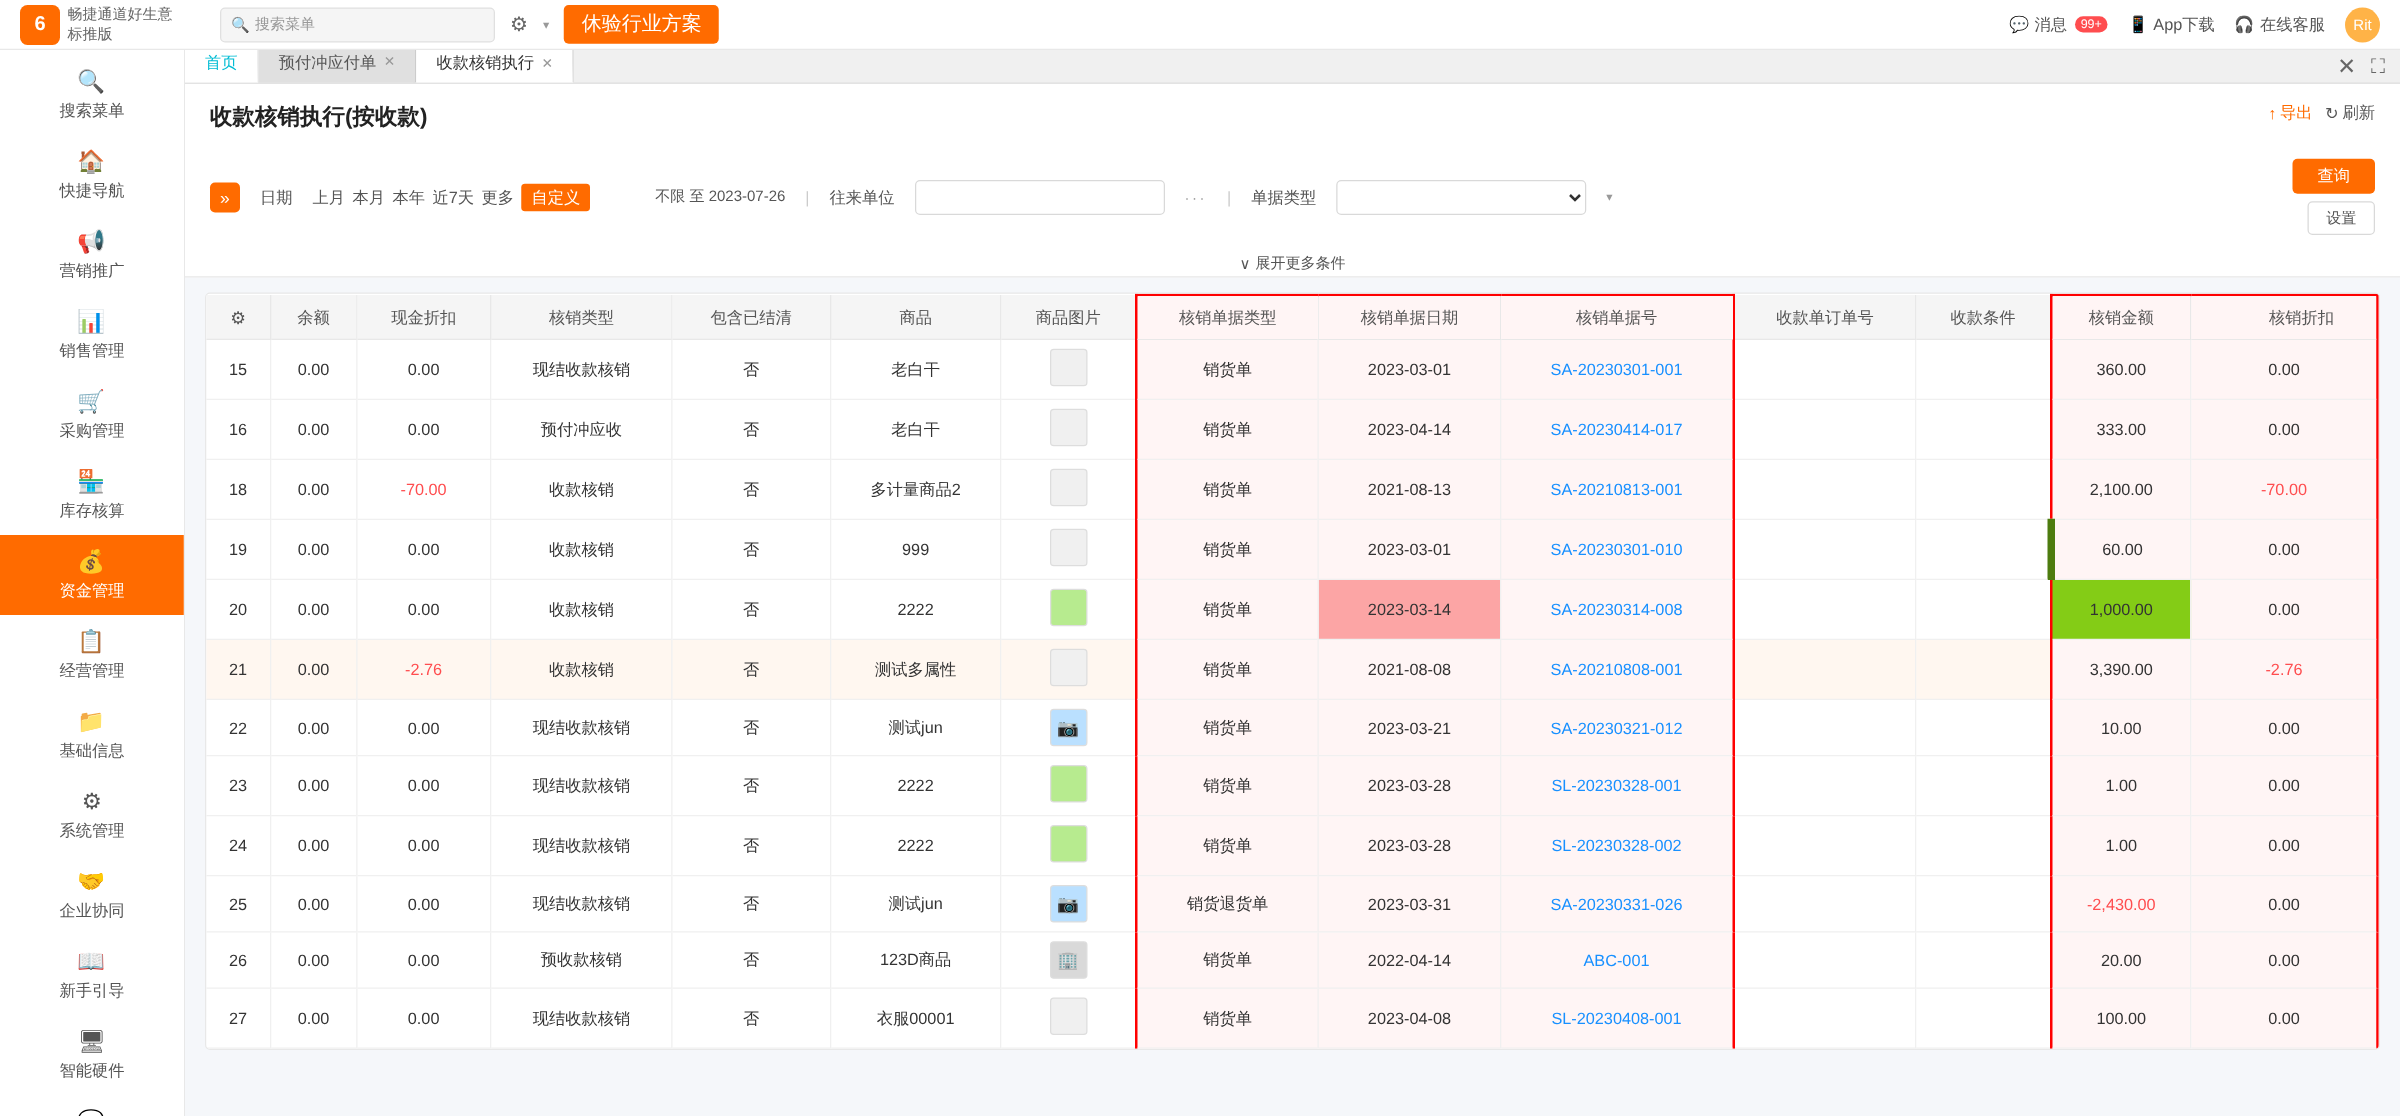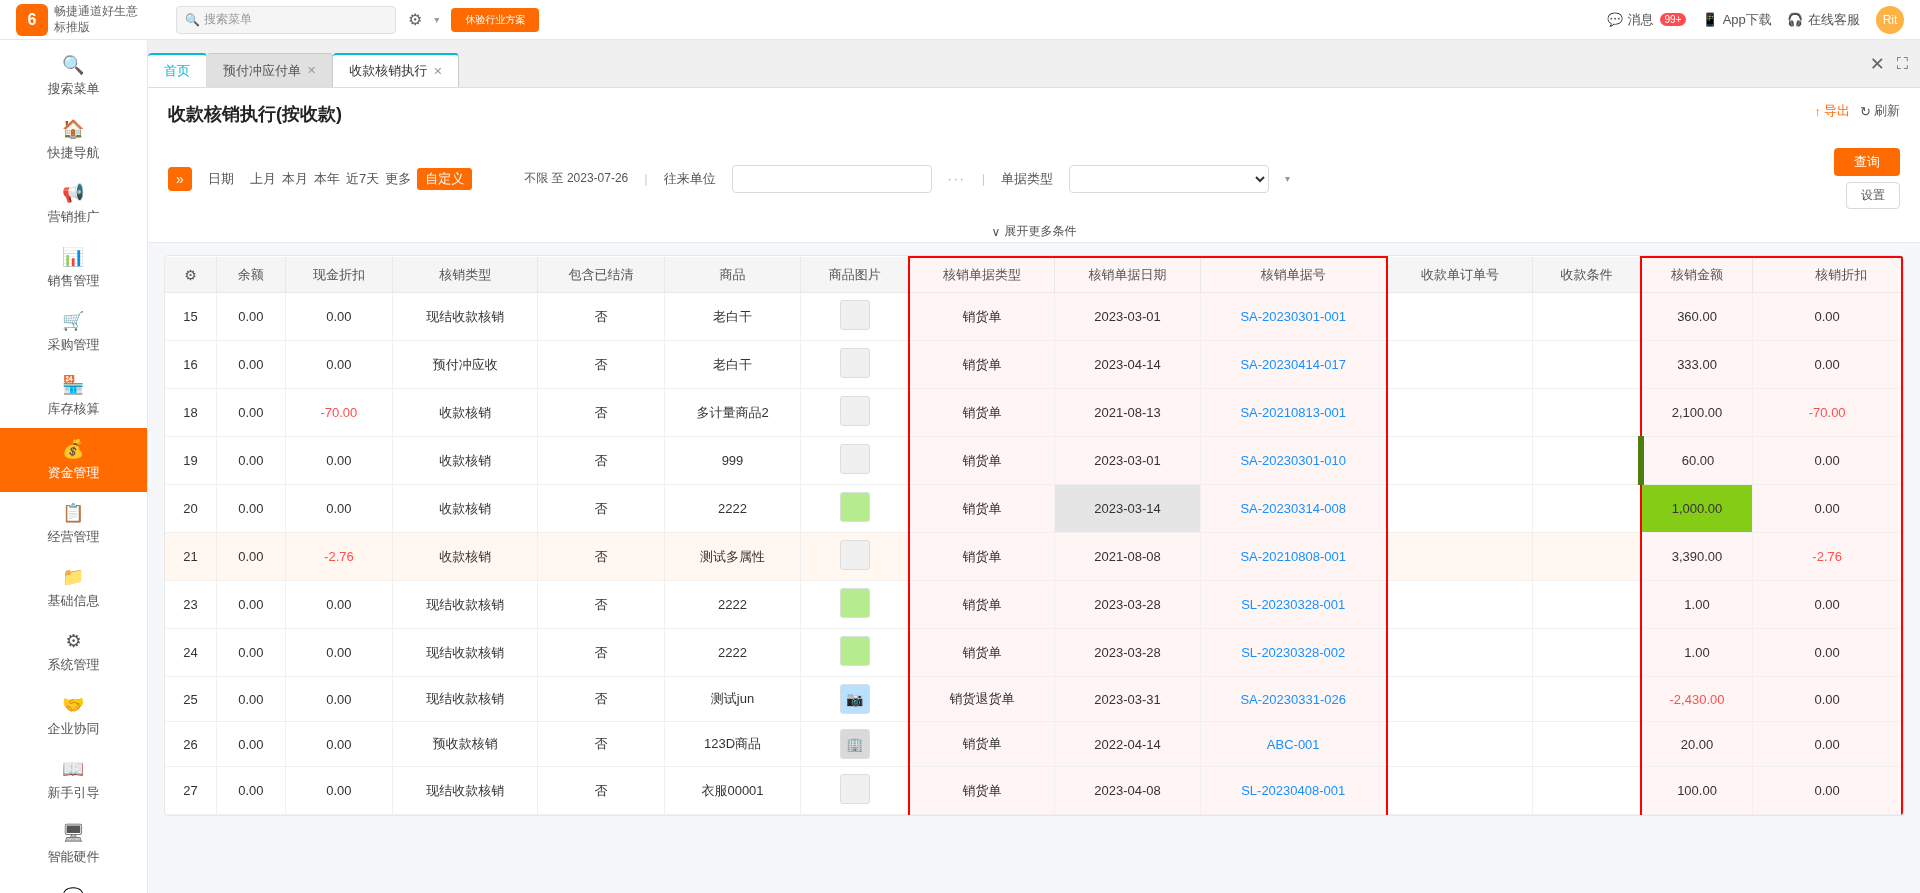--- a/index.html
+++ b/index.html
@@ -41,21 +41,21 @@
       max-width: 220px;
       color: #999;
       font-size: 12px;
     }
     .topbar-btn-industry {
       background: #ff6b00;
       color: white;
       border: none;
       border-radius: 4px;
       padding: 5px 14px;
-      font-size: 10px;
+      font-size: 16px;
       cursor: pointer;
     }
     .topbar-right {
       margin-left: auto;
       display: flex;
       align-items: center;
       gap: 16px;
       font-size: 13px;
       color: #555;
     }
@@ -116,21 +116,21 @@
     
     .content-area {
       flex: 1;
       display: flex;
       flex-direction: column;
       overflow: hidden;
     }
 
     
     .tabbar {
-      height: 48px;
+      height: 27px;
       background: #f0f0f0;
       display: flex;
       align-items: flex-end;
       padding: 0 0 0 0;
       border-bottom: 1px solid #ddd;
       position: relative;
     }
     .tabbar-tab {
       height: 34px;
       padding: 0 16px;
@@ -647,21 +647,21 @@
   </tr>
                 <tr>
     <td>20</td>
     <td>0.00</td>
     <td class="">0.00</td>
     <td>收款核销</td>
     <td>否</td>
     <td>2222</td>
     <td><div class="img-placeholder" style="background:#b7eb8f;"></div></td>
     <td style="border-left:2px solid red;background:#fff5f5;">销货单</td>
-    <td style="background:#e5e5e5;">2023-03-14</td>
+    <td style="background:#fca5a5;">2023-03-14</td>
     <td style="border-right:2px solid red;background:#fff5f5;"><a class="text-link">SA-20230314-008</a></td>
     <td></td>
     <td></td>
     <td class="" style="border-left:2px solid red;background:#84cc16;">1,000.00</td>
     <td class="" style="border-right:2px solid red;background:#fff5f5;">0.00</td>
   </tr>
                 <tr class="highlighted">
     <td>21</td>
     <td>0.00</td>
     <td class="text-red">-2.76</td>
@@ -669,20 +669,36 @@
     <td>否</td>
     <td>测试多属性</td>
     <td><div class="img-placeholder" style="background:#f0f0f0;"></div></td>
     <td style="border-left:2px solid red;background:#fff5f5;">销货单</td>
     <td style="background:#fff5f5;">2021-08-08</td>
     <td style="border-right:2px solid red;background:#fff5f5;"><a class="text-link">SA-20210808-001</a></td>
     <td></td>
     <td></td>
     <td class="" style="border-left:2px solid red;background:#fff5f5;">3,390.00</td>
     <td class="text-red" style="border-right:2px solid red;background:#fff5f5;">-2.76</td>
+  </tr>
+                <tr>
+    <td>22</td>
+    <td>0.00</td>
+    <td class="">0.00</td>
+    <td>现结收款核销</td>
+    <td>否</td>
+    <td>测试jun</td>
+    <td><div class="img-placeholder" style="background:#bae0ff;">📷</div></td>
+    <td style="border-left:2px solid red;background:#fff5f5;">销货单</td>
+    <td style="background:#fff5f5;">2023-03-21</td>
+    <td style="border-right:2px solid red;background:#fff5f5;"><a class="text-link">SA-20230321-012</a></td>
+    <td></td>
+    <td></td>
+    <td class="" style="border-left:2px solid red;background:#fff5f5;">10.00</td>
+    <td class="" style="border-right:2px solid red;background:#fff5f5;">0.00</td>
   </tr>
                 <tr>
     <td>23</td>
     <td>0.00</td>
     <td class="">0.00</td>
     <td>现结收款核销</td>
     <td>否</td>
     <td>2222</td>
     <td><div class="img-placeholder" style="background:#b7eb8f;"></div></td>
     <td style="border-left:2px solid red;background:#fff5f5;">销货单</td>

